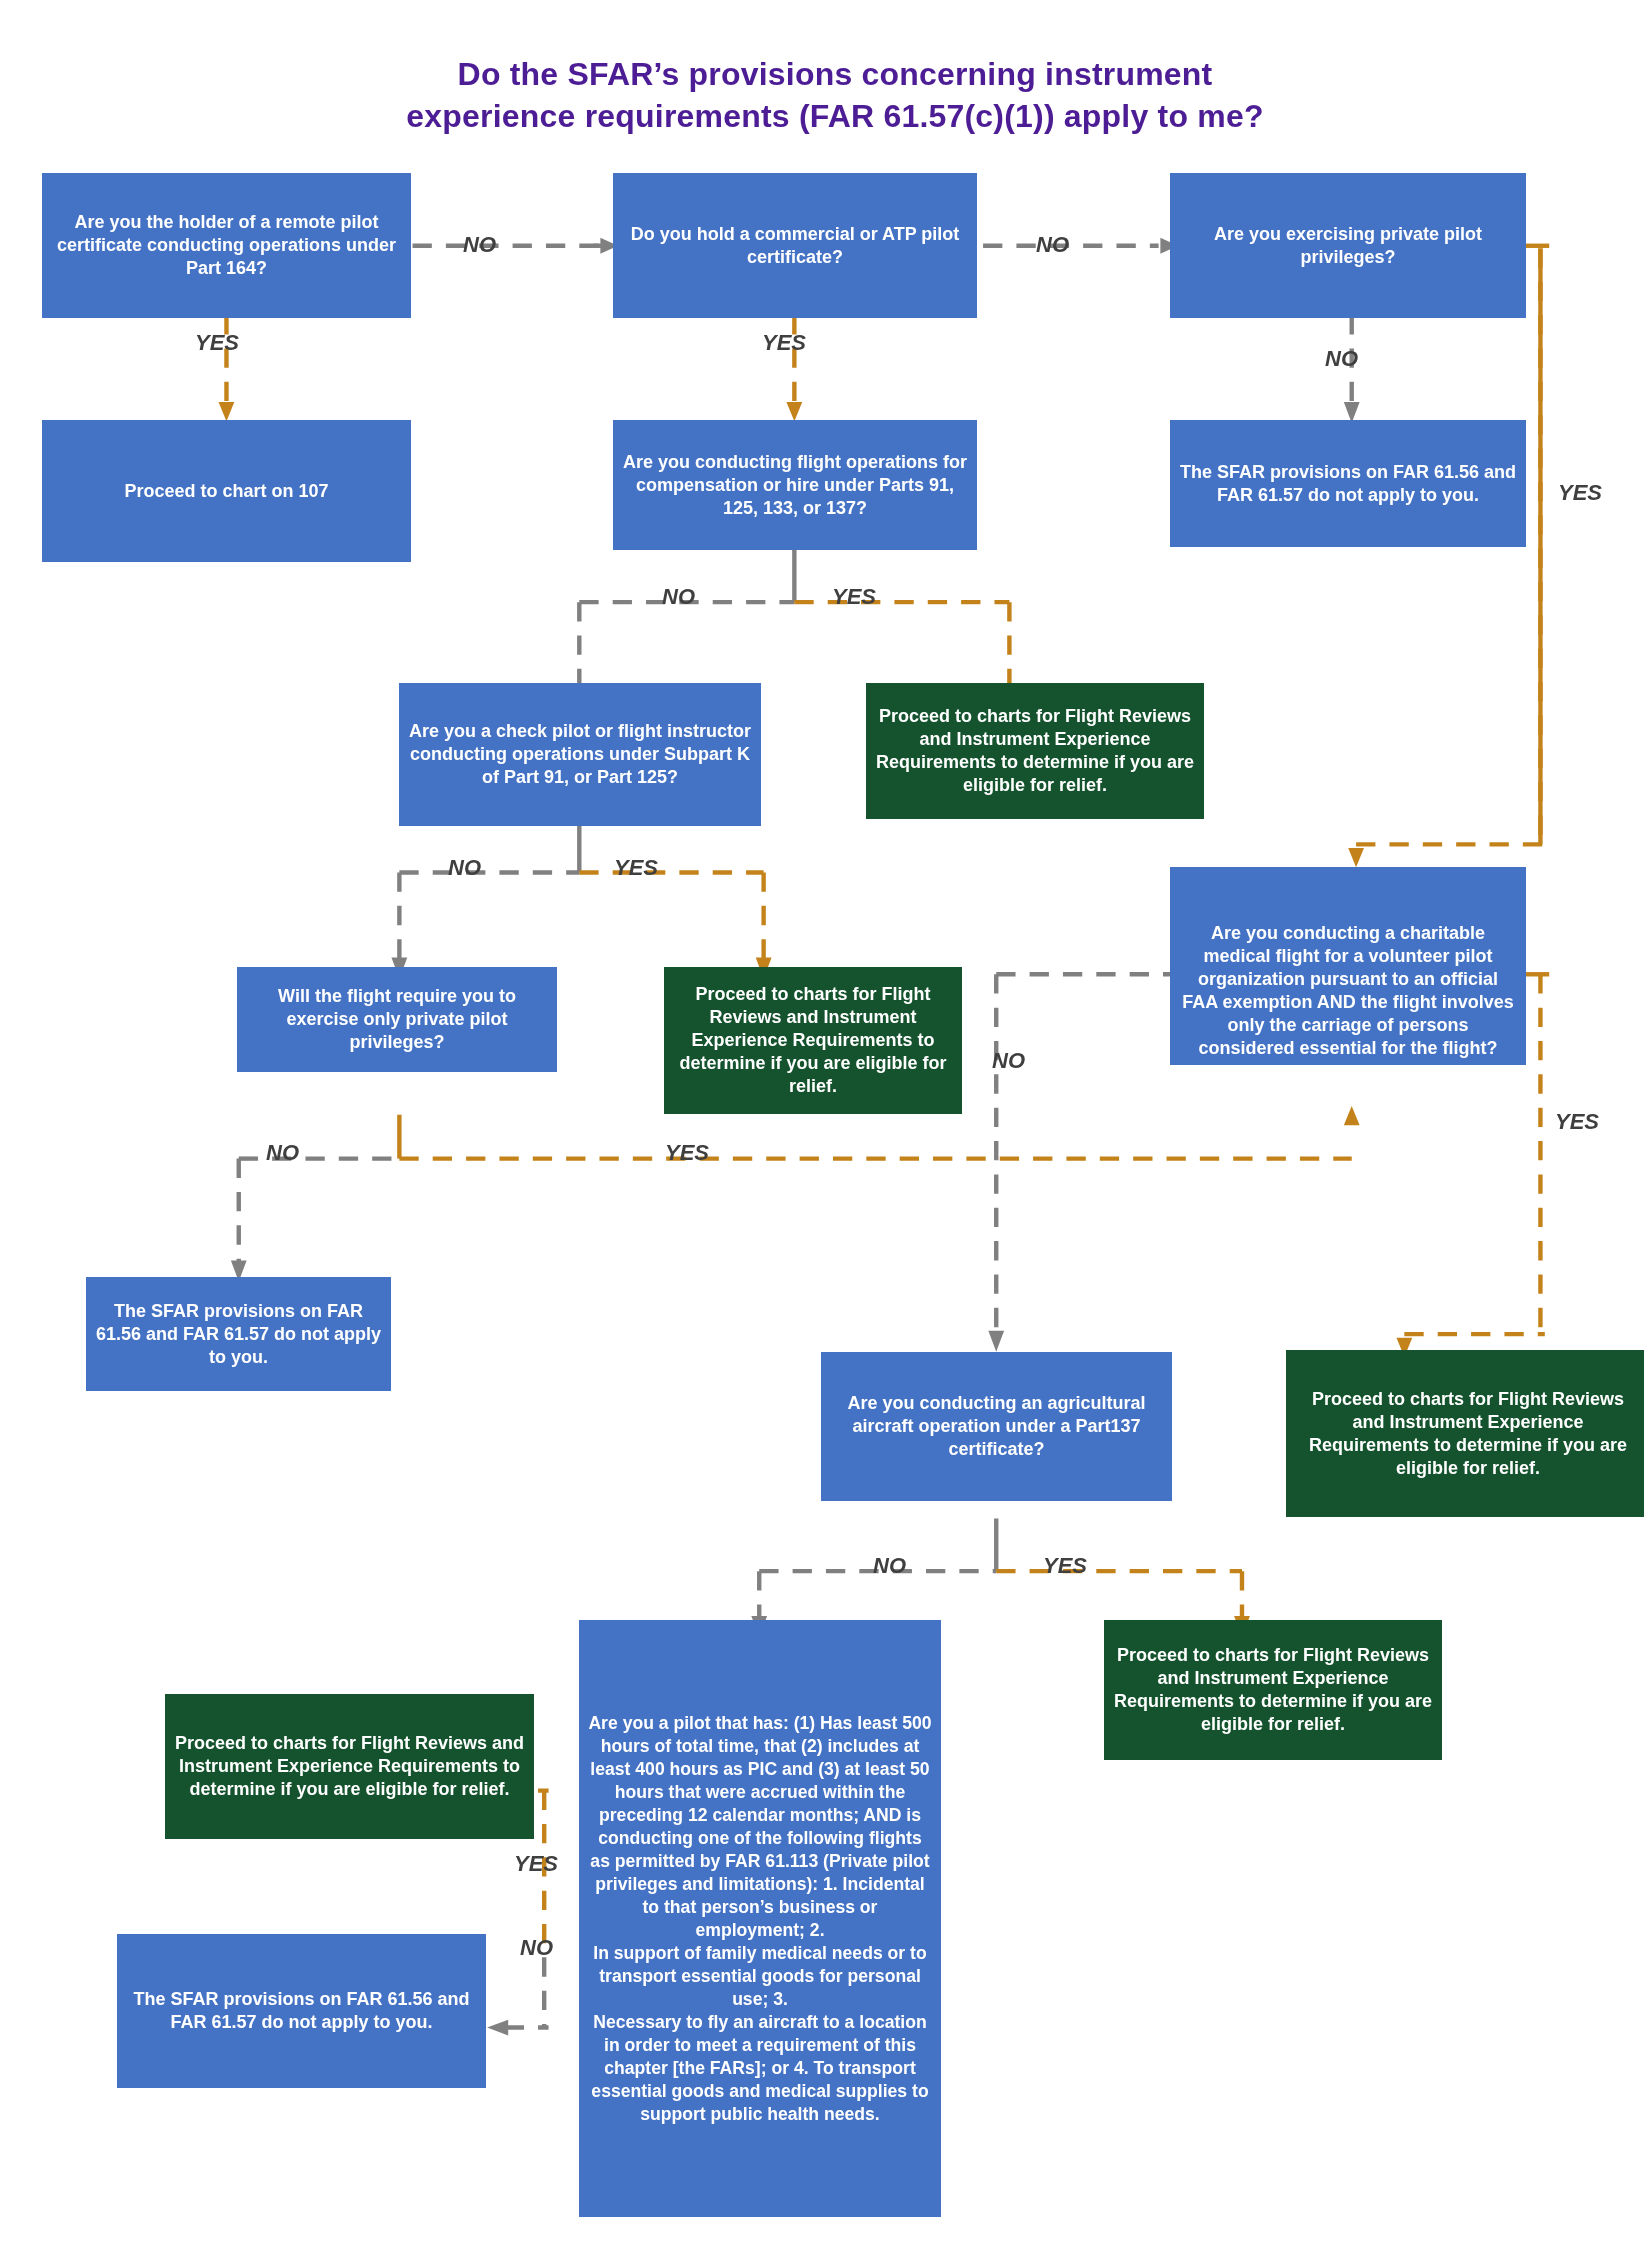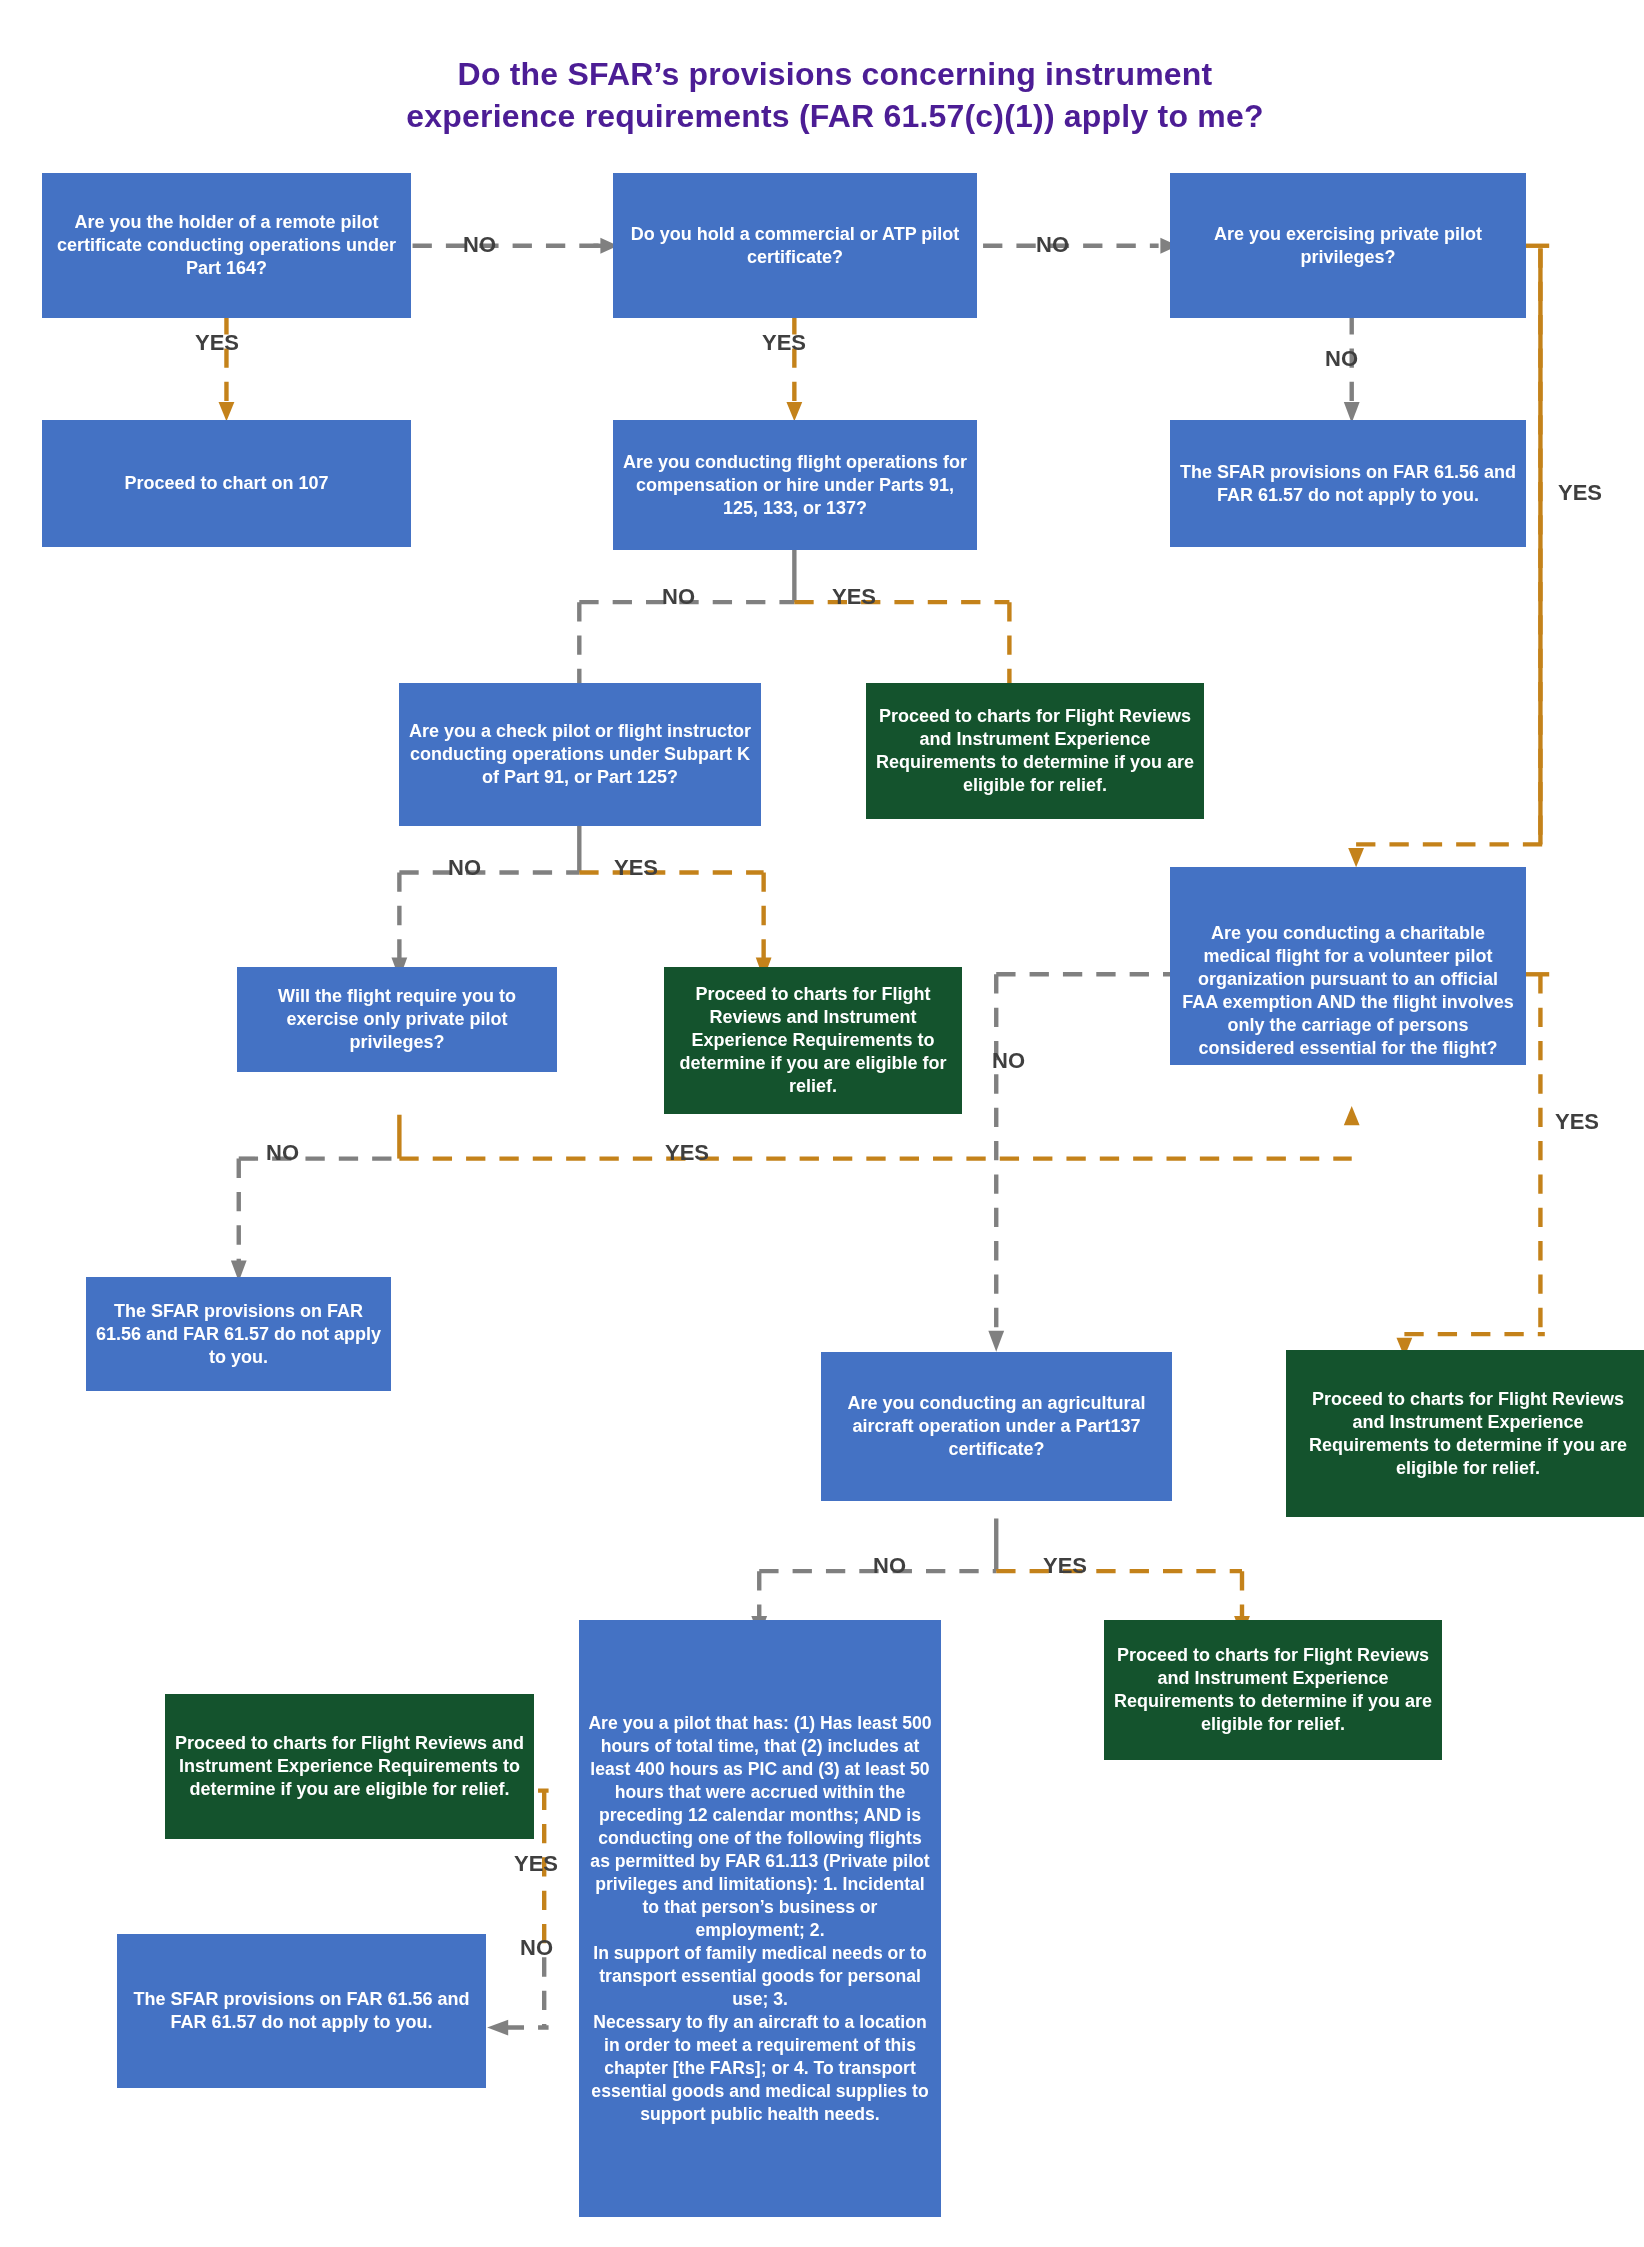--- a/index.html
+++ b/index.html
@@ -21,21 +21,21 @@
     overflow:hidden;
   }
   .node.blue{background:#4472C4;}
   .node.orange{background:#C8860D;}
   .node.orange{background:#14532d;margin-left:48px;}
 
   .node span{display:block;}
 
   .edgelabel{
     position:absolute;color:#3f3f3f;font-weight:bold;font-size:22px;
-    line-height:24.6px;white-space:nowrap;
+    line-height:24.6px;white-space:nowrap;font-style:italic;
   }
 
   svg.lines{position:absolute;left:0;top:0;width:1644px;height:2247px;pointer-events:none;}
 </style>
 </head>
 <body>
 
 <div id="page">
 
   <div class="title" style="top:53px;">
@@ -137,21 +137,21 @@
   </div>
 
   <div class="node blue" style="left:613px;top:173px;width:364px;height:145px;">
     <span>Do you hold a commercial or ATP pilot certificate?</span>
   </div>
 
   <div class="node blue" style="left:1170px;top:173px;width:356px;height:145px;">
     <span>Are you exercising private pilot privileges?</span>
   </div>
 
-  <div class="node blue" style="left:42px;top:420px;width:369px;height:127px;">
+  <div class="node blue" style="left:42px;top:420px;width:369px;height:142px;">
     <span>Proceed to chart on 107</span>
   </div>
 
   <div class="node blue" style="left:613px;top:420px;width:364px;height:130px;">
     <span>Are you conducting flight operations for compensation or hire under Parts 91, 125, 133, or 137?</span>
   </div>
 
   <div class="node blue" style="left:1170px;top:420px;width:356px;height:127px;">
     <span>The SFAR provisions on FAR 61.56 and FAR 61.57 do not apply to you.</span>
   </div>

